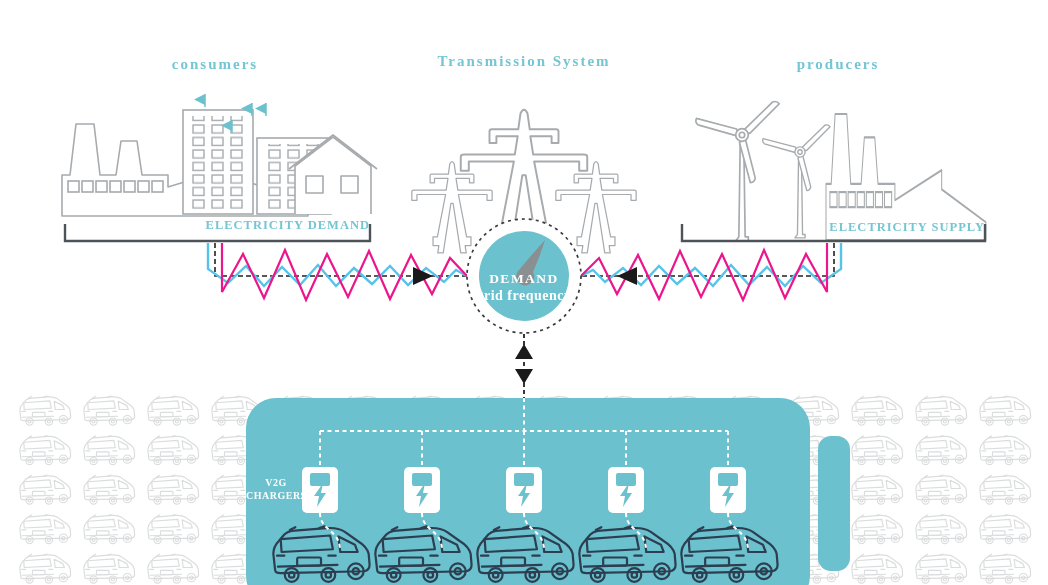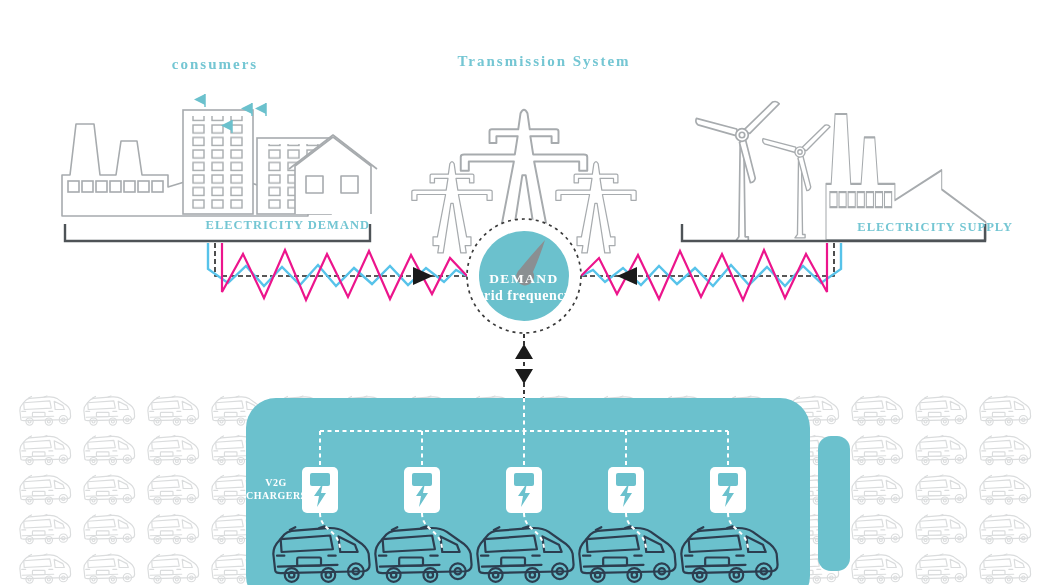--- a/index.html
+++ b/index.html
@@ -268,26 +268,27 @@
   <g id="cables-layer">
         <path d="M320,465 C320,483 339,481 340,501" fill="none" stroke="#fff" stroke-width="2" stroke-dasharray="4,3.5"></path>
         <path d="M422,465 C422,483 441,481 442,501" fill="none" stroke="#fff" stroke-width="2" stroke-dasharray="4,3.5"></path>
         <path d="M524,465 C524,483 543,481 544,501" fill="none" stroke="#fff" stroke-width="2" stroke-dasharray="4,3.5"></path>
         <path d="M626,465 C626,483 645,481 646,501" fill="none" stroke="#fff" stroke-width="2" stroke-dasharray="4,3.5"></path>
         <path d="M728,465 C728,483 747,481 748,501" fill="none" stroke="#fff" stroke-width="2" stroke-dasharray="4,3.5"></path>
       </g>
 </svg>
 
 <div class="lbl title" style="left:120px;top:7px;width:190px;">consumers</div>
-<div class="lbl title" style="left:414px;top:4px;width:260px;">
+<div class="lbl title" style="left:394px;top:4px;width:260px;">
   <div>Transmission System</div>
 </div>
+<div class="lbl title" style="left:743px;top:7px;width:190px;">producers</div>
 
 <div class="lbl sub" style="left:65px;top:170px;width:305px;">ELECTRICITY DEMAND</div>
-<div class="lbl sub" style="left:682px;top:172px;width:303px;padding-left:28px;">ELECTRICITY SUPPLY</div>
+<div class="lbl sub" style="left:682px;top:172px;width:303px;">ELECTRICITY SUPPLY</div>
 
 <div class="lbl white balance-title" style="left:464px;top:223px;width:120px;">DEMAND</div>
 <div class="lbl white balance-sub" style="left:464px;top:240px;width:120px;">grid frequency</div>
 
 <div class="lbl white v2g" style="left:246px;top:429px;width:60px;">
   <div>V2G</div>
   <div>CHARGERS</div>
 </div>
 
 </div>

